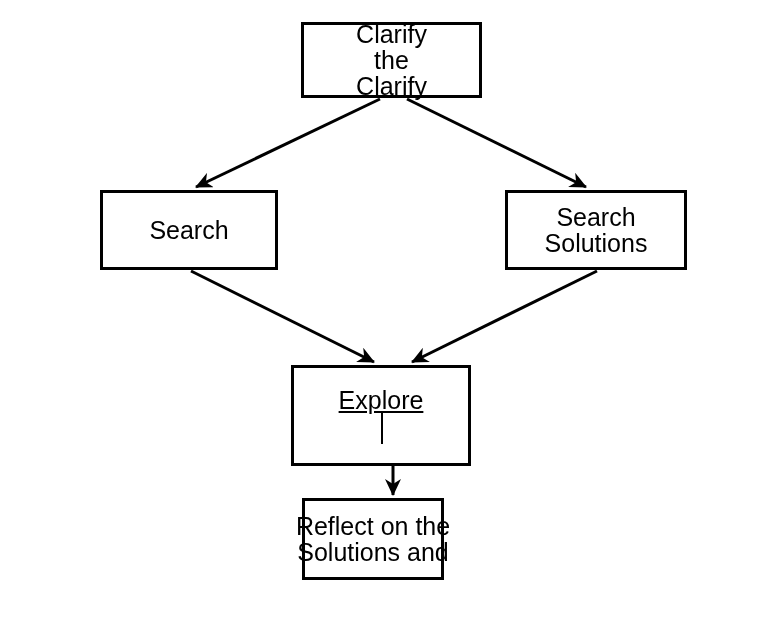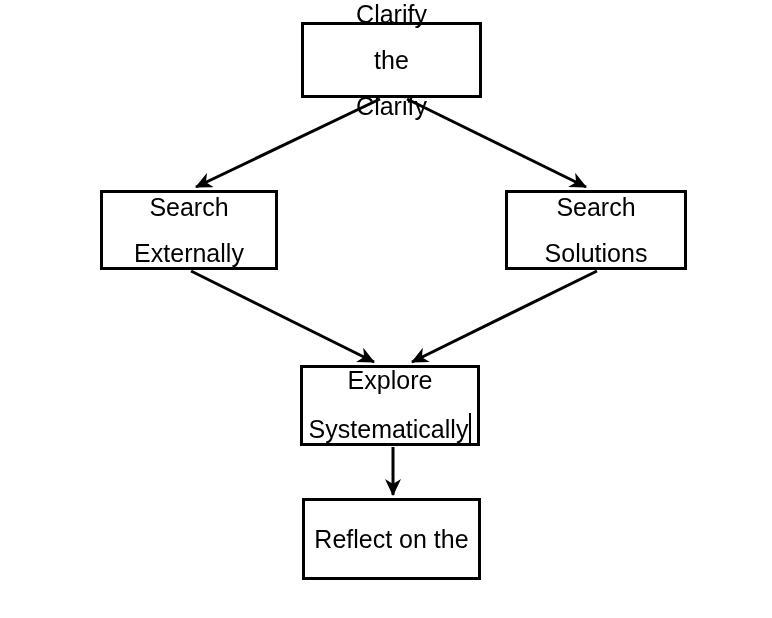--- a/index.html
+++ b/index.html
@@ -30,27 +30,26 @@
     background: #ffffff;
     display: flex;
     flex-direction: column;
     justify-content: center;
     align-items: center;
     text-align: center;
     color: #000000;
     font-size: 25px;
     line-height: 26px;
     white-space: nowrap;
-    gap: 20px;
   }
   .node-clarify   { left: 301px; top: 22px;  width: 181px; height: 76px; }
   .node-external  { left: 100px; top: 190px; width: 178px; height: 80px; }
   .node-internal  { left: 505px; top: 190px; width: 182px; height: 80px; }
-  .node-explore   { left: 300px; top: 365px; width: 180px; height: 81px; }
-  .node-reflect   { left: 302px; top: 498px; width: 179px; height: 82px; }
+  .node-explore   { left: 291px; top: 365px; width: 180px; height: 101px; text-decoration: underline; }
+  .node-reflect   { left: 302px; top: 498px; width: 142px; height: 82px; }
   .node-line {
     display: flex;
     align-items: center;
     justify-content: center;
   }
   .caret {
     display: inline-block;
     width: 2px;
     height: 31px;
     background: #000000;
@@ -77,33 +76,32 @@
   </svg>
 
   <div class="node node-clarify">
     <div class="node-line">Clarify</div>
     <div class="node-line">the</div>
     <div class="node-line">Clarify</div>
   </div>
 
   <div class="node node-external">
     <div class="node-line">Search</div>
-    <div class="node-line">Externally</div>
   </div>
 
   <div class="node node-internal">
     <div class="node-line">Search</div>
     <div class="node-line">Solutions</div>
   </div>
 
   <div class="node node-explore">
     <div class="node-line">Explore</div>
     <div class="node-line">
-      <span>Systematically</span>
         <span class="caret"></span>
     </div>
   </div>
 
   <div class="node node-reflect">
     <div class="node-line">Reflect on the</div>
+    <div class="node-line">Solutions and</div>
   </div>
 
 </div>
 
 </body></html>

